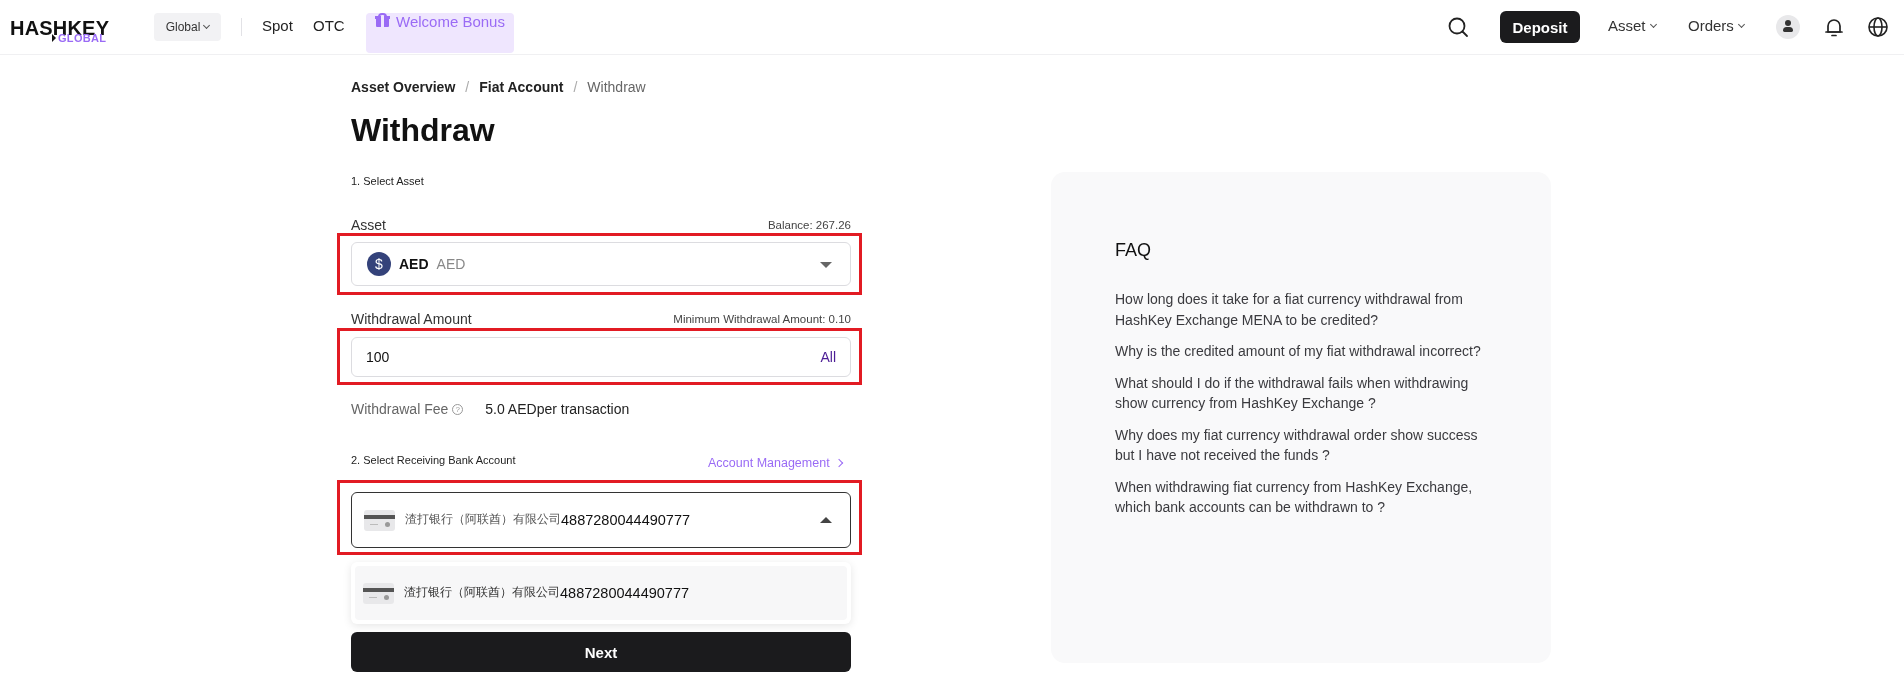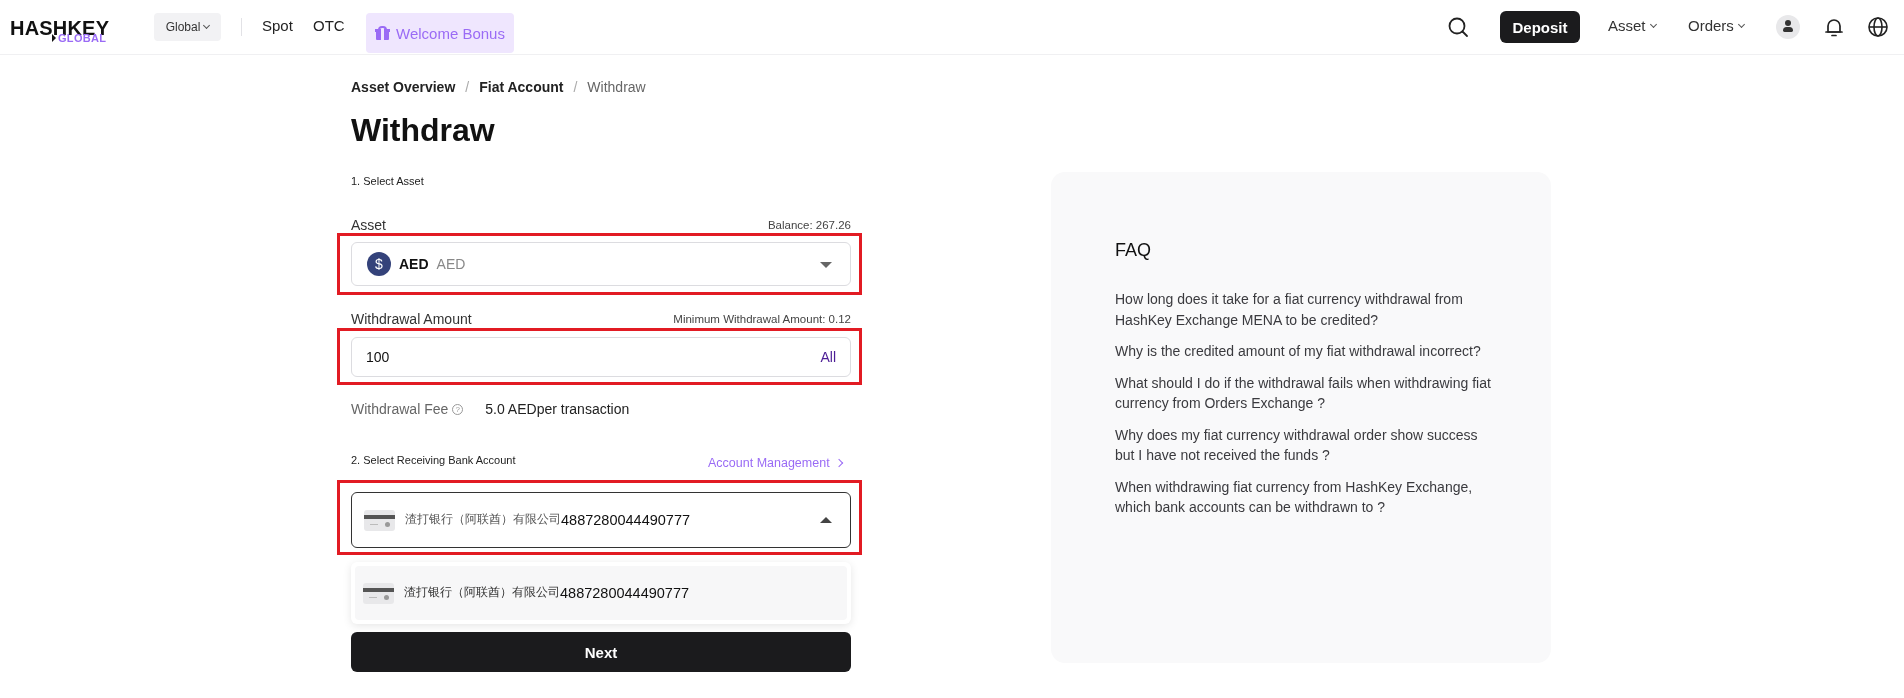--- a/index.html
+++ b/index.html
@@ -10,21 +10,21 @@
   .header { position: absolute; left: 0; top: 0; width: 1904px; height: 55px; border-bottom: 1px solid #f0f0f2; background: #fff; }
   .logo { position: absolute; left: 10px; top: 9px; width: 104px; height: 36px; }
   .logo .word { position: absolute; left: 0; top: 8px; font-weight: 700; font-size: 20px; letter-spacing: 0.2px; color: #111; }
   .logo .sub { position: absolute; left: 42px; top: 23px; font-weight: 700; font-size: 11px; color: #9a6bf5; letter-spacing: 0.3px; }
   .logo .sub::before { content: ""; display: inline-block; width: 0; height: 0; border-left: 4px solid #111; border-top: 4px solid transparent; border-bottom: 4px solid transparent; margin-right: 2px; vertical-align: 0px; }
 
   .chip-global { position: absolute; left: 154px; top: 13px; width: 67px; height: 28px; background: #f2f2f4; border-radius: 4px; font-size: 12px; color: #333; display: flex; align-items: center; justify-content: center; gap: 4px; }
   .chev { display: inline-block; width: 5px; height: 5px; border-right: 1.3px solid #555; border-bottom: 1.3px solid #555; transform: rotate(45deg); margin-top: -3px; }
   .vdiv { position: absolute; left: 241px; top: 18px; width: 1px; height: 18px; background: #e2e2e6; }
   .nav-link { position: absolute; top: 17px; font-size: 15px; color: #222; }
-  .chip-bonus { position: absolute; left: 366px; top: 13px; width: 148px; height: 40px; background: #efe6fe; border-radius: 4px; color: #9a6bf5; font-size: 15px; display: flex; align-items: center; justify-content: center; gap: 6px; }
+  .chip-bonus { position: absolute; left: 366px; top: 13px; width: 148px; height: 40px; background: #efe6fe; border-radius: 4px; color: #9a6bf5; font-size: 15px; display: flex; align-items: flex-start; justify-content: center; gap: 6px; }
   .gift { position: relative; width: 15px; height: 14px; }
   .gift .box { position: absolute; left: 1px; top: 5px; width: 13px; height: 9px; background: #9a6bf5; border-radius: 1px; }
   .gift .lid { position: absolute; left: 0; top: 3px; width: 15px; height: 3px; background: #9a6bf5; }
   .gift .rib { position: absolute; left: 6px; top: 3px; width: 3px; height: 11px; background: #efe6fe; }
   .gift .bow { position: absolute; left: 3px; top: 0; width: 9px; height: 4px; border: 2px solid #9a6bf5; border-bottom: none; border-radius: 4px 4px 0 0; }
 
   .search-btn { position: absolute; left: 1447px; top: 16px; width: 22px; height: 22px; }
   .deposit-btn { position: absolute; left: 1500px; top: 11px; width: 80px; height: 32px; background: #1b1b1d; border-radius: 6px; color: #fff; font-size: 15px; font-weight: 700; display: flex; align-items: center; justify-content: center; }
   .menu-dd { position: absolute; top: 17px; font-size: 15px; color: #333; display: flex; align-items: center; gap: 5px; }
   .avatar { position: absolute; left: 1776px; top: 15px; width: 24px; height: 24px; border-radius: 50%; background: #e8e8ea; }
@@ -161,21 +161,21 @@
 <div class="field-hint" style="top:219px">Balance: 267.26</div>
 <div class="redbox" style="top:233px; height:62px;"></div>
 <div class="input asset-select">
   <span class="coin">$</span>
   <span class="asset-sym">AED</span>
   <span class="asset-name">AED</span>
   <span class="tri-down"></span>
 </div>
 
 <div class="field-label" style="top:311px">Withdrawal Amount</div>
-<div class="field-hint" style="top:313px">Minimum Withdrawal Amount: 0.12</div>
+<div class="field-hint" style="top:313px">Minimum Withdrawal Amount: 0.10</div>
 <div class="redbox" style="top:328px; height:57px;"></div>
 <div class="input amount-input">
   <input type="text" value="100" style="">
   <span class="all-btn">All</span>
 </div>
 
 <div class="fee-row">
   <span class="fee-label">Withdrawal Fee</span>
   <span class="help-icon">?</span>
   <span class="fee-val">5.0 AEDper transaction</span>
@@ -215,17 +215,17 @@
   </div>
 </div>
 
 <button class="next-btn">Next</button>
 
 <div class="faq">
   <div class="faq-title">FAQ</div>
   <div class="faq-list">
     <div class="faq-item">How long does it take for a fiat currency withdrawal from HashKey Exchange MENA to be credited?</div>
     <div class="faq-item">Why is the credited amount of my fiat withdrawal incorrect?</div>
-    <div class="faq-item">What should I do if the withdrawal fails when withdrawing fiat currency from Orders Exchange ?</div>
+    <div class="faq-item">What should I do if the withdrawal fails when withdrawing show currency from HashKey Exchange ?</div>
     <div class="faq-item">Why does my fiat currency withdrawal order show success but I have not received the funds ?</div>
     <div class="faq-item">When withdrawing fiat currency from HashKey Exchange, which bank accounts can be withdrawn to ?</div>
   </div>
 </div>
 
 </body></html>

